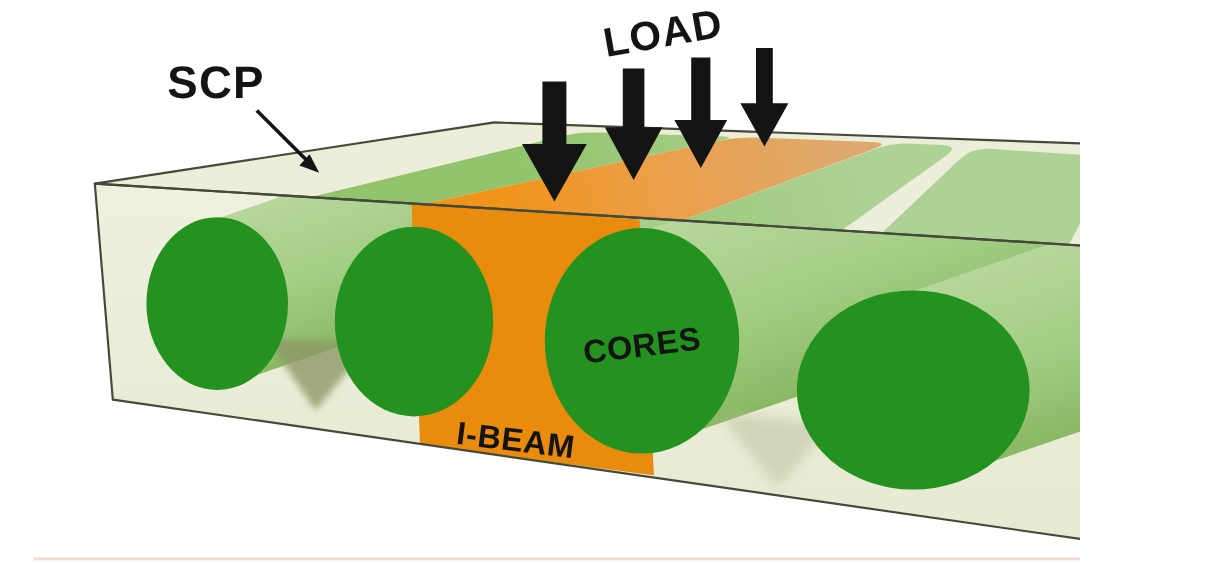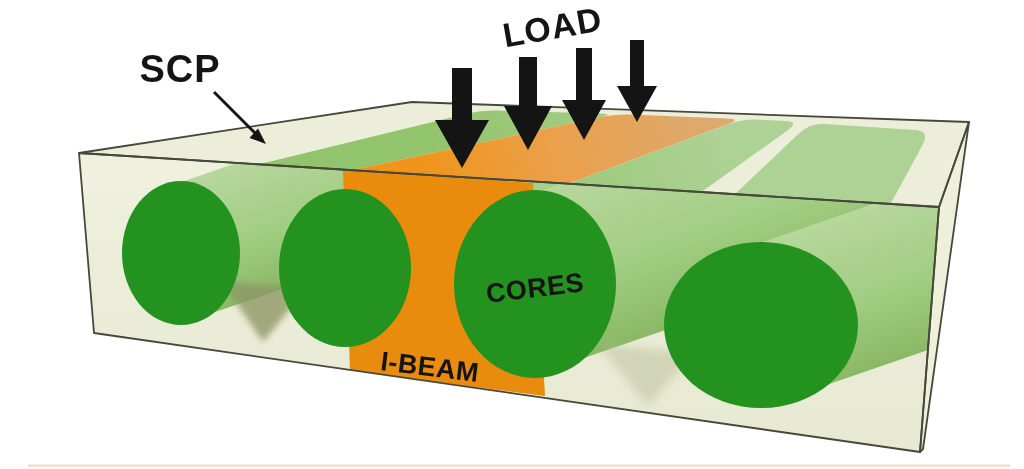--- a/index.html
+++ b/index.html
@@ -1,16 +1,16 @@
 <!DOCTYPE html>
 <html><head>
 <meta charset="utf-8">
 <style>
   html,body{margin:0;padding:0;background:#ffffff;}
-  .stage{position:relative;width:1024px;height:469px;background:#ffffff;overflow:hidden;
+  .stage{position:relative;width:900px;height:469px;background:#ffffff;overflow:hidden;
          font-family:"Liberation Sans", sans-serif;}
   svg{display:block;}
   text{font-family:"Liberation Sans", sans-serif;font-weight:bold;fill:#141414;}
 </style>
 </head>
 <body>
 
 <div class="stage">
 <svg width="1024" height="469" viewBox="0 0 1024 469">
   <defs>

